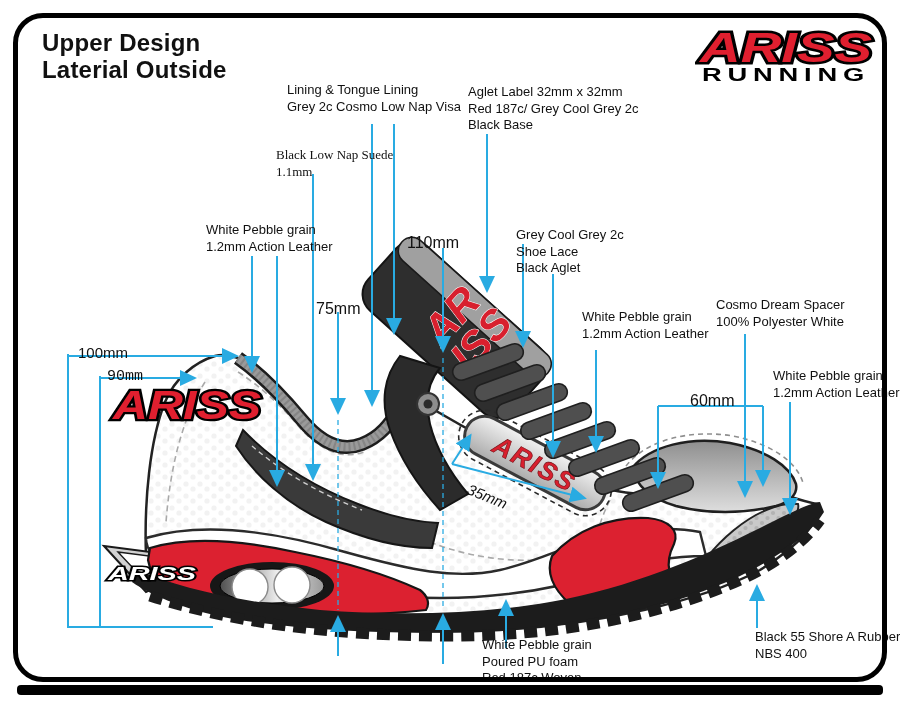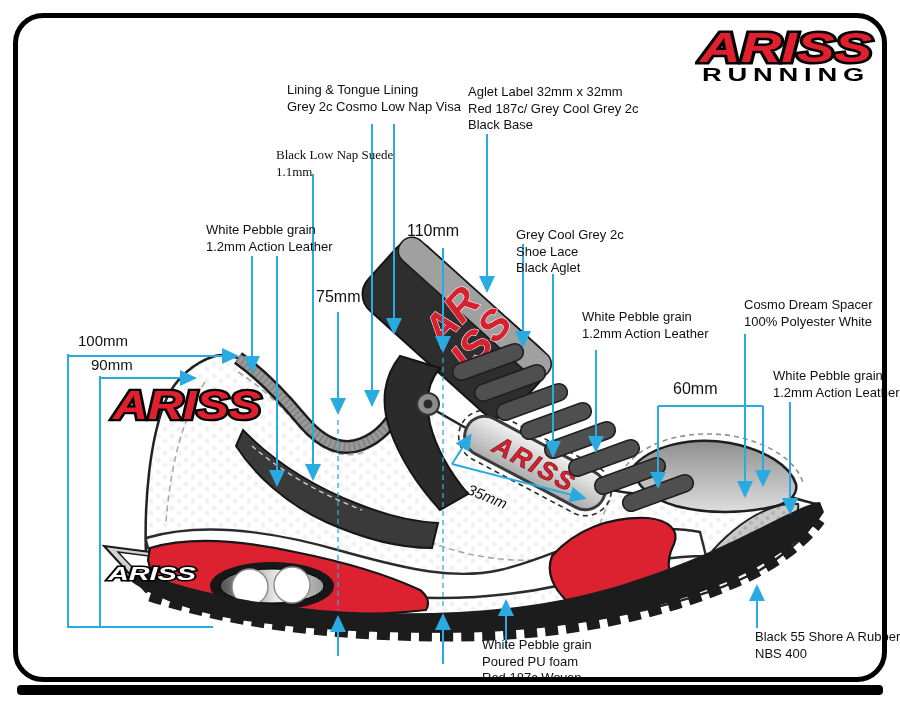--- a/index.html
+++ b/index.html
@@ -4,21 +4,21 @@
 <style>
   html,body{margin:0;padding:0;}
   body{width:900px;height:703px;background:#fff;position:relative;overflow:hidden;
        font-family:"Liberation Sans","DejaVu Sans",sans-serif;color:#111;}
   .frame{position:absolute;top:13px;left:13px;right:13px;bottom:21px;
          border:5px solid #000;border-radius:30px;pointer-events:none;}
   .bottombar{position:absolute;left:17px;right:17px;bottom:8px;height:10px;background:#000;border-radius:4px;}
   .title{position:absolute;left:42px;top:30px;font-size:24px;font-weight:bold;line-height:1.12;letter-spacing:.2px;}
   .brand{position:absolute;left:695px;top:26px;width:182px;height:58px;}
   .lbl{position:absolute;font-size:13px;line-height:1.28;white-space:nowrap;}
-  .dim{position:absolute;font-size:16px;white-space:nowrap;}
+  .dim{position:absolute;font-size:16px;white-space:nowrap;margin-top:12px;}
   .dim.sm{font-size:15px;}
   .dim35{position:absolute;font-size:15px;font-style:italic;transform:rotate(22deg);transform-origin:left center;white-space:nowrap;}
   svg text.logo{font-family:"Liberation Sans","DejaVu Sans",sans-serif;font-weight:bold;font-style:italic;}
   .art{position:absolute;left:0;top:0;}
 </style>
 </head>
 <body>
 
 <svg class="art" width="900" height="703" viewBox="0 0 900 703">
   <defs>
@@ -185,20 +185,22 @@
 
     <line x1="506" y1="648" x2="506" y2="602" marker-end="url(#arr)"></line>
     <line x1="757" y1="628" x2="757" y2="587" marker-end="url(#arr)"></line>
 
     <line x1="452" y1="464" x2="470" y2="436" marker-end="url(#arr)"></line>
     <line x1="452" y1="464" x2="584" y2="498" marker-end="url(#arr)"></line>
   </g>
 </svg>
 
 <div class="title">
+  <div>Upper Design</div>
+  <div>Laterial Outside</div>
 </div>
 
 <svg class="brand" viewBox="0 0 182 58">
   <text class="logo" x="91" y="36" text-anchor="middle" font-size="42" textLength="172" lengthAdjust="spacingAndGlyphs" fill="#E01F2F" stroke="#000" stroke-width="5" paint-order="stroke">ARISS</text>
   <text x="91" y="55" text-anchor="middle" font-size="19" font-weight="bold" letter-spacing="4" textLength="168" lengthAdjust="spacingAndGlyphs" fill="#000" font-family="Liberation Sans, DejaVu Sans, sans-serif">RUNNING</text>
 </svg>
 
 <div class="lbl" style="left:287px;top:82px;">
   <div>Lining &amp; Tongue Lining</div>
   <div>Grey 2c Cosmo Low Nap Visa</div>
@@ -227,21 +229,21 @@
 </div>
 
 <div class="lbl" style="left:539px;top:247px;">
 </div>
 
 <div class="lbl" style="left:582px;top:309px;">
   <div>White Pebble grain</div>
   <div>1.2mm Action Leather</div>
 </div>
 
-<div class="lbl" style="left:744px;top:297px;">
+<div class="lbl" style="left:716px;top:297px;">
   <div>Cosmo Dream Spacer</div>
   <div>100% Polyester White</div>
 </div>
 
 <div class="lbl" style="left:773px;top:368px;">
   <div>White Pebble grain</div>
   <div>1.2mm Action Leather</div>
 </div>
 
 <div class="lbl" style="left:482px;top:637px;">
@@ -251,18 +253,18 @@
 </div>
 
 <div class="lbl" style="left:723px;top:629px;margin-left:32px;">
   <div>Black 55 Shore A Rubber</div>
   <div>NBS 400</div>
 </div>
 
 <div class="dim" style="left:407px;top:222px;">110mm</div>
 <div class="dim" style="left:316px;top:288px;">75mm</div>
 <div class="dim sm" style="left:78px;top:332px;text-align:right;">100mm</div>
-<div class="dim sm" style="left:91px;top:356px;">90mm</div>
-<div class="dim" style="left:673px;top:380px;">60mm</div>
+<div class="dim sm" style="left:107px;top:356px;font-family:Liberation Mono, monospace;">90mm</div>
+<div class="dim" style="left:690px;top:380px;">60mm</div>
 <div class="dim35" style="left:468px;top:480px;">35mm</div>
 
 <div class="frame"></div>
 <div class="bottombar"></div>
 
 </body></html>

